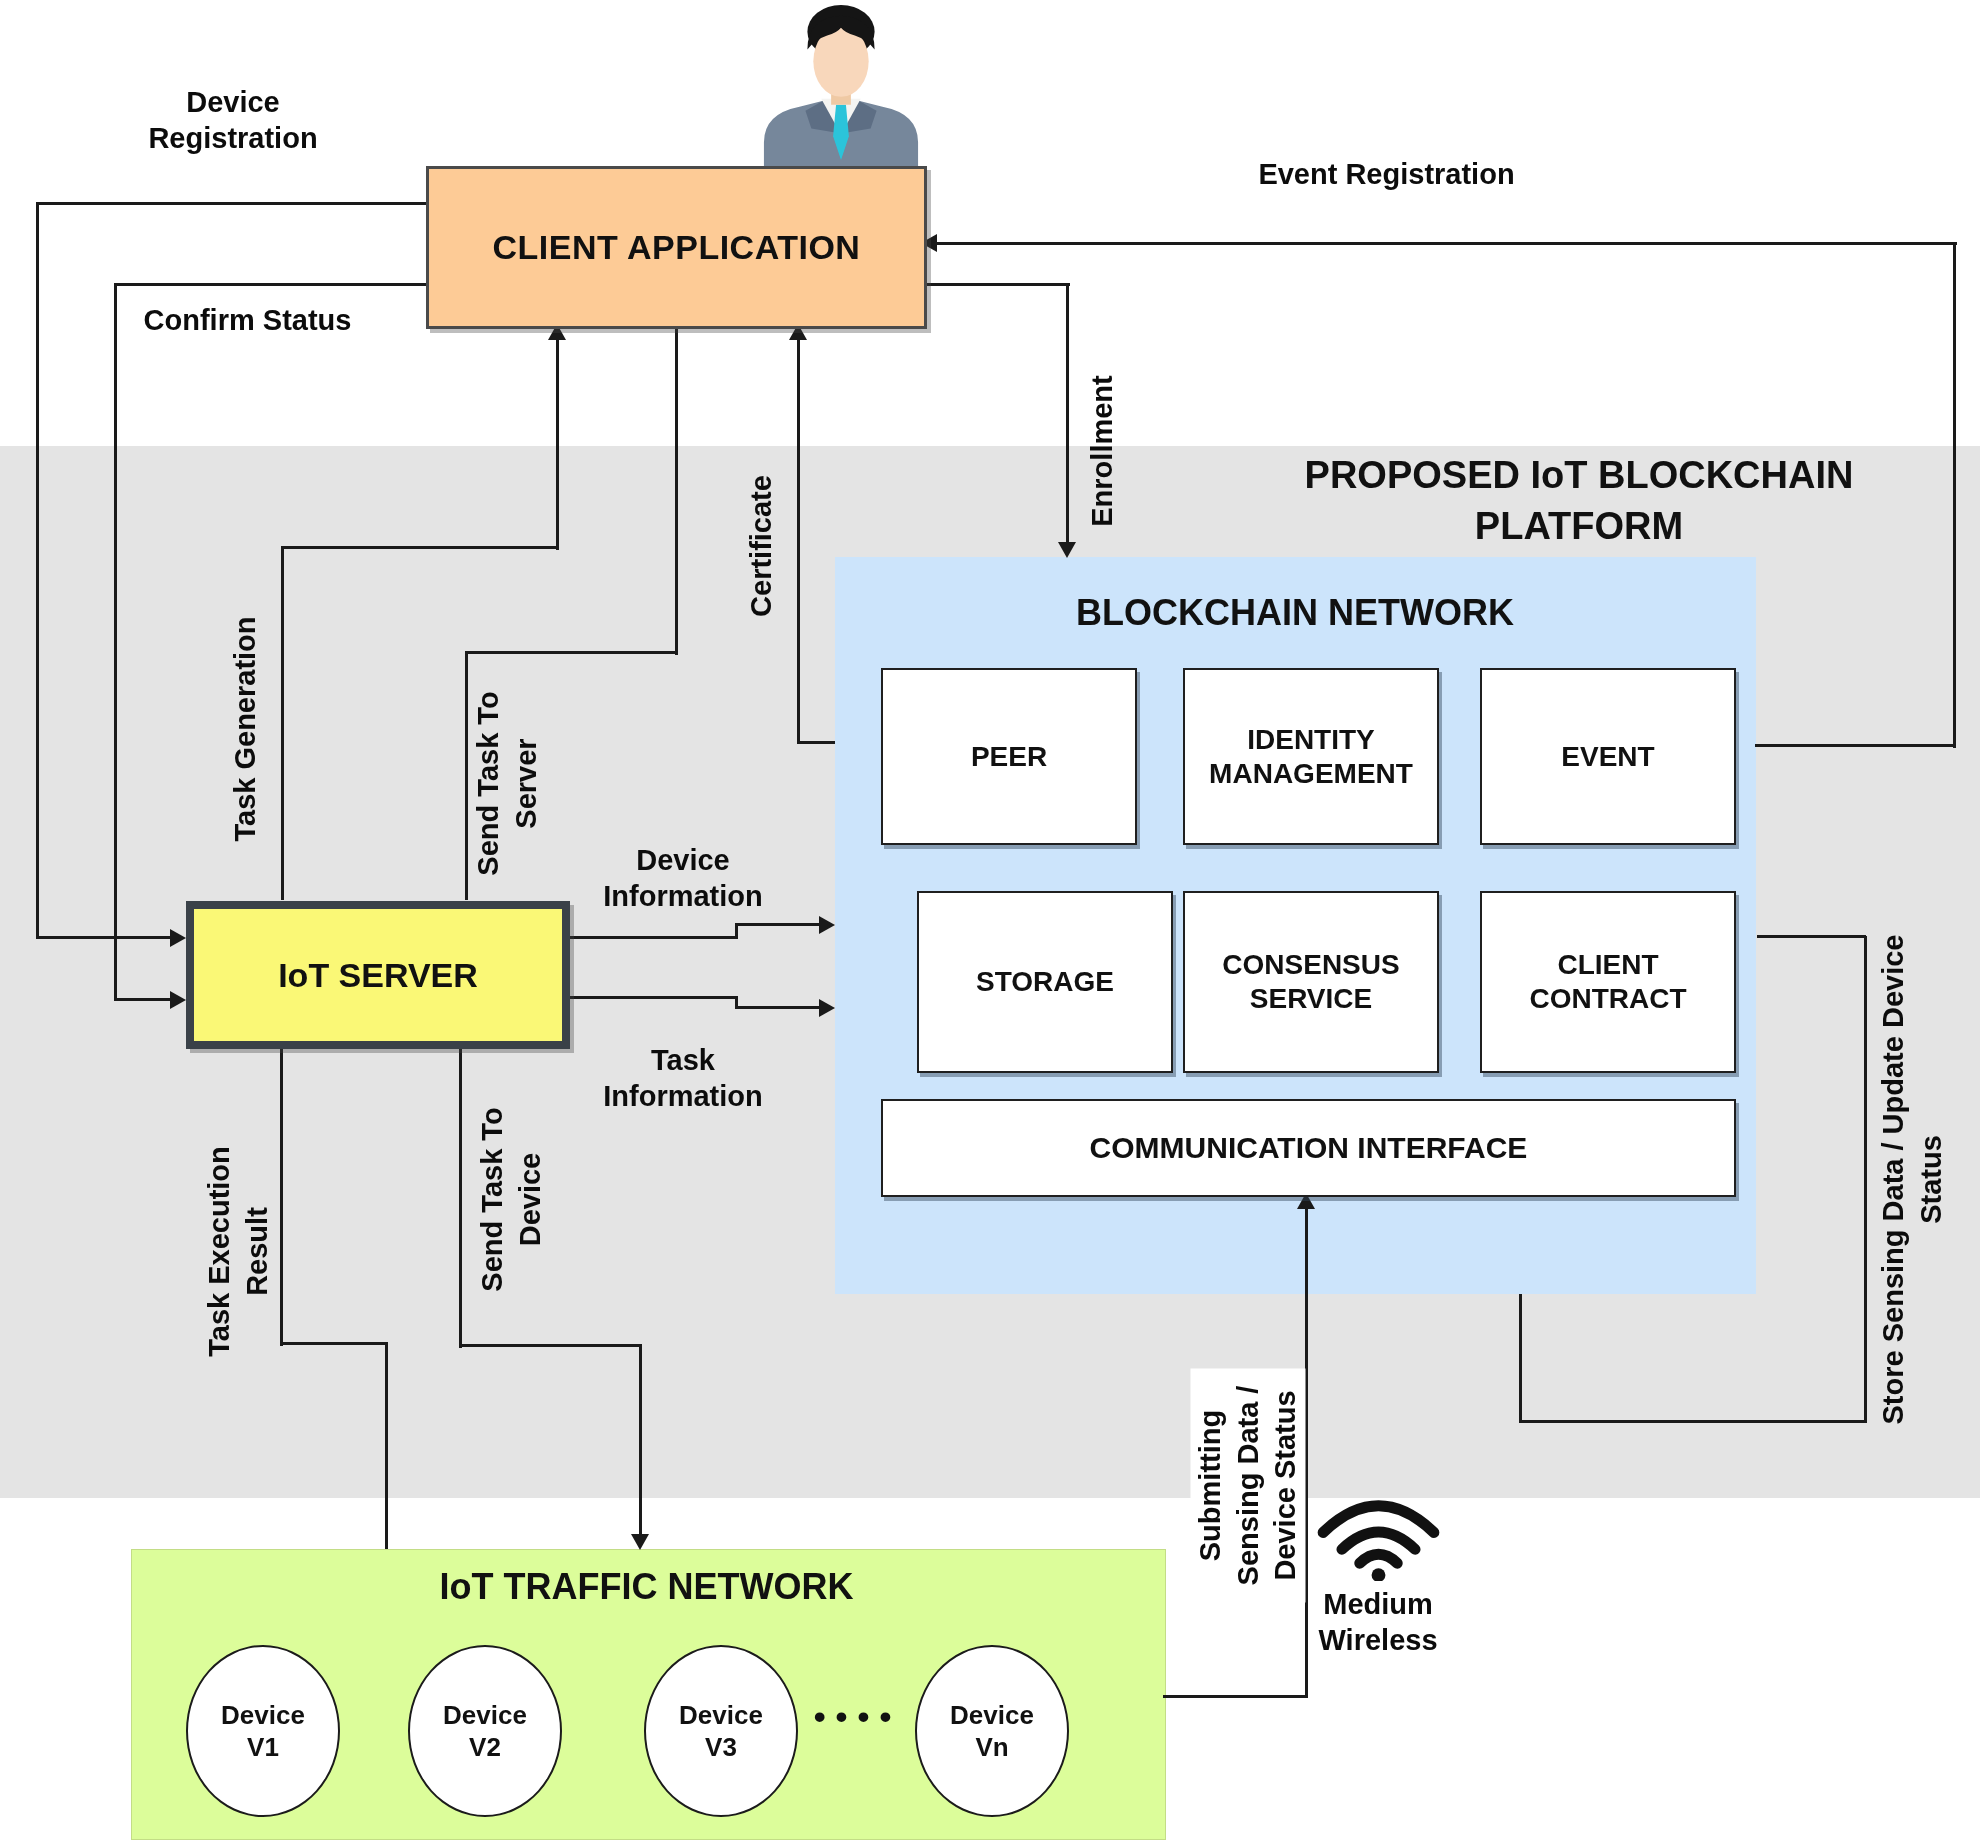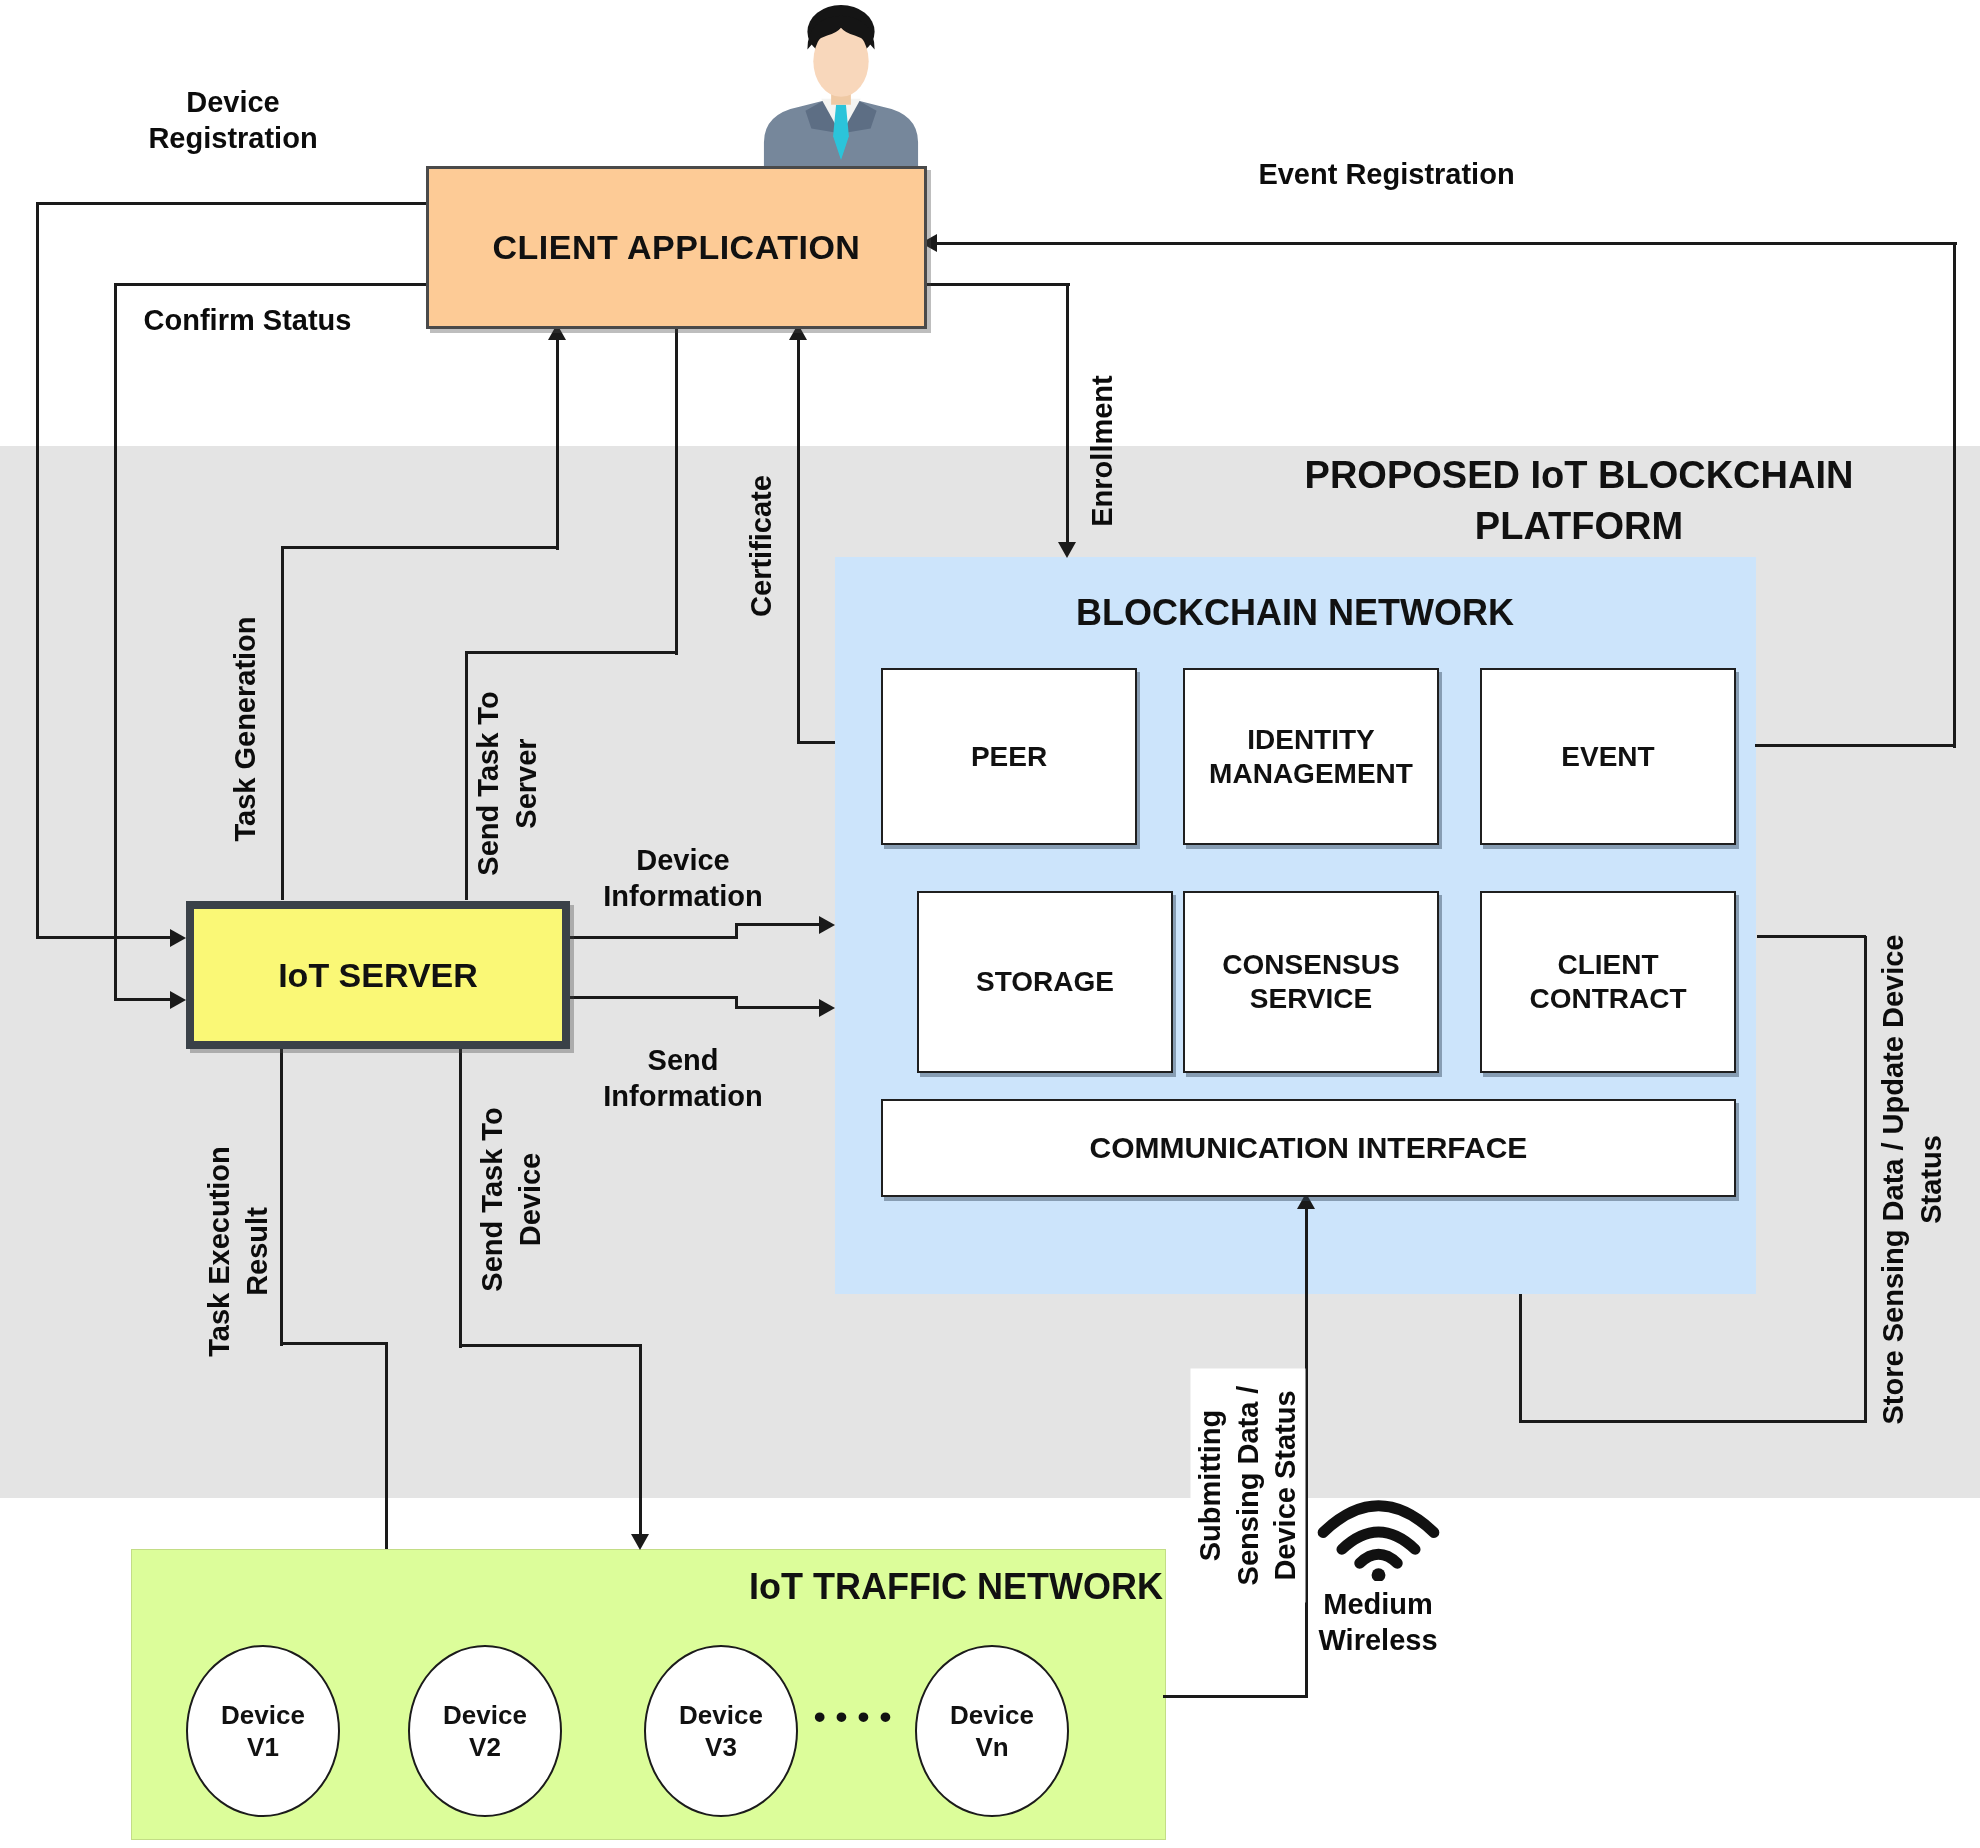--- a/index.html
+++ b/index.html
@@ -21,21 +21,21 @@
   .identity{left:1183px;top:668px;width:252px;height:173px;}
   .event{left:1480px;top:668px;width:252px;height:173px;}
   .storage{left:881px;top:891px;width:252px;height:178px;margin-left:36px;}
   .consensus{left:1183px;top:891px;width:252px;height:178px;}
   .smart{left:1480px;top:891px;width:252px;height:178px;}
   .comm{left:881px;top:1099px;width:851px;height:94px;font-size:30px;}
 
   .panel-title{position:absolute;font-weight:bold;text-align:center;white-space:pre-line;line-height:1.3;}
   .bc-title{left:884px;top:590px;width:822px;font-size:36px;}
   .platform-title{left:1178px;top:450px;width:802px;font-size:38px;line-height:1.35;}
-  .traffic-title{left:150px;top:1564px;width:1013px;font-size:36px;text-align:right;}
+  .traffic-title{left:140px;top:1564px;width:1013px;font-size:36px;}
 
   .device{position:absolute;width:150px;height:168px;border-radius:50%;background:#ffffff;
           border:2px solid #1b1b1b;display:flex;align-items:center;justify-content:center;
           text-align:center;font-weight:bold;font-size:26px;white-space:pre-line;line-height:1.25;}
 
   .wire{position:absolute;background:#1a1a1a;}
   .arr{position:absolute;width:0;height:0;}
   .arr.right{border-top:9px solid transparent;border-bottom:9px solid transparent;border-left:16px solid #1a1a1a;}
   .arr.left{border-top:9px solid transparent;border-bottom:9px solid transparent;border-right:16px solid #1a1a1a;}
   .arr.up{border-left:9px solid transparent;border-right:9px solid transparent;border-bottom:16px solid #1a1a1a;}
@@ -202,21 +202,21 @@
       <circle cx="70" cy="89" r="7" fill="#111"></circle>
     </svg>
   </div>
 
   <div class="hlabel" style="left:109px;top:84px;width:248px">Device
 Registration</div>
   <div class="hlabel" style="left:109px;top:302px;width:277px">Confirm Status</div>
   <div class="hlabel" style="left:1228px;top:156px;width:317px">Event Registration</div>
   <div class="hlabel" style="left:569px;top:842px;width:228px">Device
 Information</div>
-  <div class="hlabel" style="left:569px;top:1042px;width:228px">Send
+  <div class="hlabel" style="left:569px;top:1042px;width:228px">Task
 Information</div>
   <div class="hlabel" style="left:1269px;top:1586px;width:218px">Medium
 Wireless</div>
 
   <div class="vlabel" style="left:127px;top:711px;width:238px;height:36px">Task Generation</div>
   <div class="vlabel" style="left:403px;top:748px;width:208px;height:71px">Send Task To
 Server</div>
   <div class="vlabel" style="left:678px;top:528px;width:168px;height:36px">Certificate</div>
   <div class="vlabel" style="left:1014px;top:433px;width:178px;height:36px">Enrollment</div>
   <div class="vlabel" style="left:124px;top:1216px;width:228px;height:71px">Task Execution

